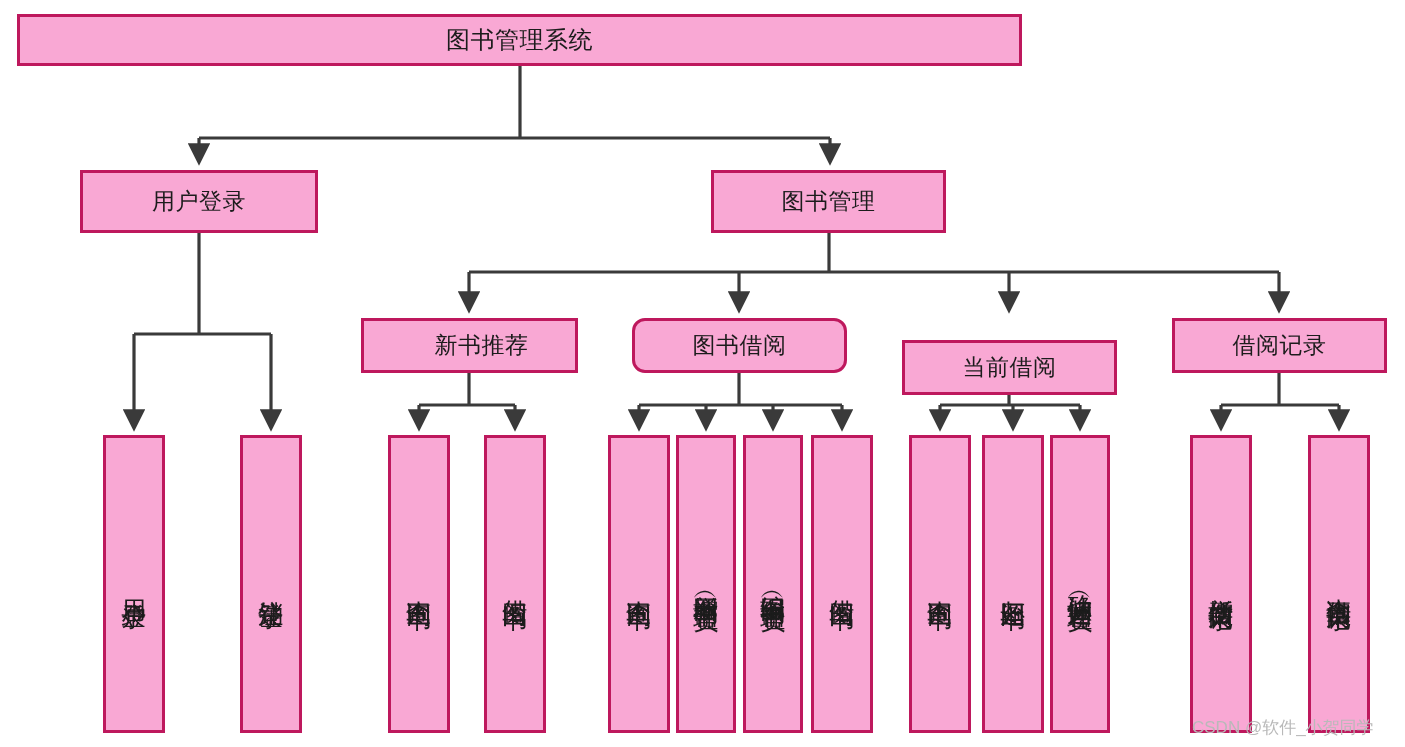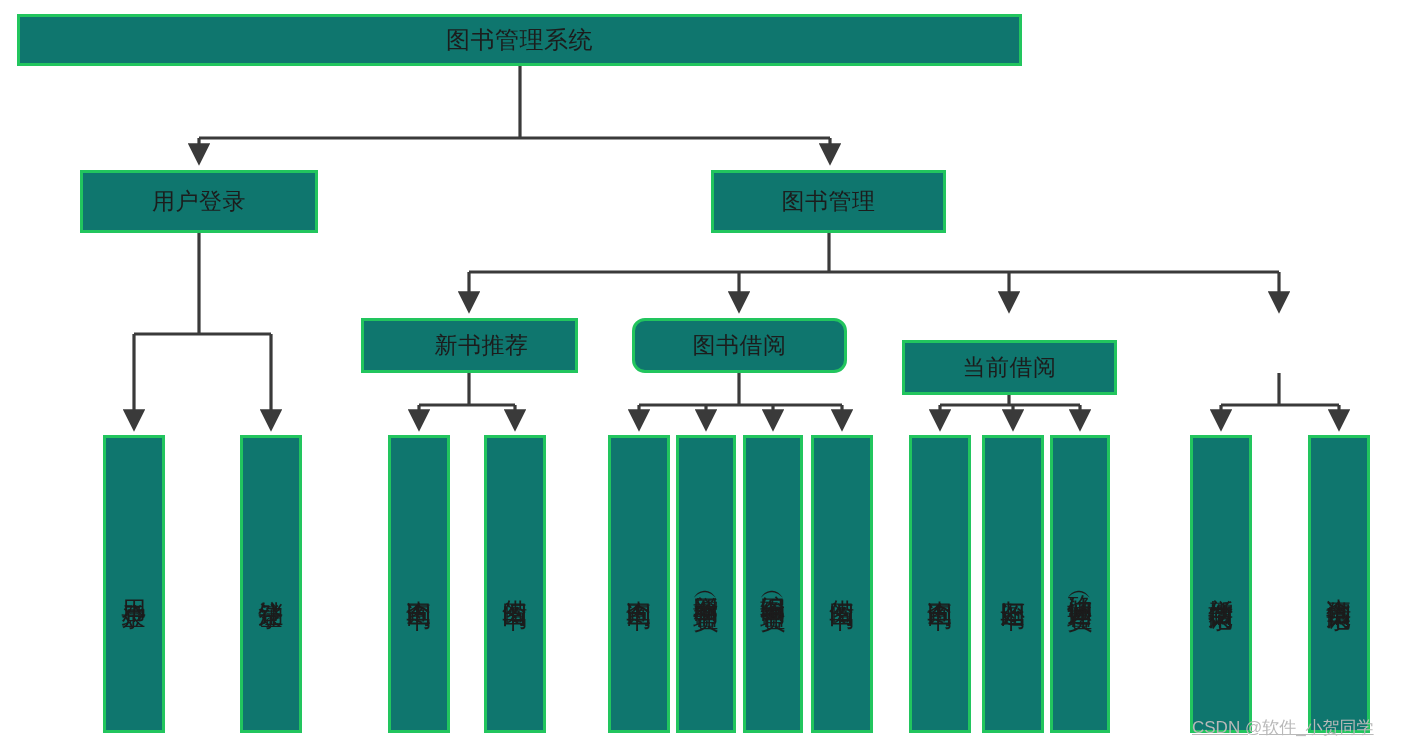--- a/index.html
+++ b/index.html
@@ -21,22 +21,22 @@
     position: absolute;
     left: 0;
     top: 0;
     width: 1405px;
     height: 747px;
     pointer-events: none;
   }
   .node {
     position: absolute;
     box-sizing: border-box;
-    background: #0f766e;
-    border: 3px solid #22c55e;
+    background: #f9a8d4;
+    border: 3px solid #be185d;
     display: flex;
     align-items: center;
     justify-content: center;
     color: #1c1c1c;
     z-index: 2;
   }
   .node .lbl {
     display: block;
     text-align: center;
     line-height: 1.1;
@@ -138,20 +138,23 @@
 
   <div class="node horiz" style="left:361px; top:318px; width:217px; height:55px;padding-left:24px;">
     <span class="lbl">新书推荐</span>
   </div>
   <div class="node horiz" style="left:632px; top:318px; width:215px; height:55px;border-radius:13px;">
     <span class="lbl">图书借阅</span>
   </div>
   <div class="node horiz" style="left:902px; top:318px; width:215px; height:55px;margin-top:22px;">
     <span class="lbl">当前借阅</span>
   </div>
+  <div class="node horiz" style="left:1172px; top:318px; width:215px; height:55px;">
+    <span class="lbl">借阅记录</span>
+  </div>
 
   <div class="node vert" style="left:103px; top:435px; width:62px; height:298px;">
     <span class="lbl">用户登录</span>
   </div>
   <div class="node vert" style="left:240px; top:435px; width:62px; height:298px;">
     <span class="lbl">注销登录</span>
   </div>
   <div class="node vert" style="left:388px; top:435px; width:62px; height:298px;">
     <span class="lbl">查询图书</span>
   </div>
@@ -179,15 +182,15 @@
   <div class="node vert" style="left:1050px; top:435px; width:60px; height:298px;">
     <span class="lbl">确认归还（管理员）</span>
   </div>
   <div class="node vert" style="left:1190px; top:435px; width:62px; height:298px;">
     <span class="lbl">新增借阅记录</span>
   </div>
   <div class="node vert" style="left:1308px; top:435px; width:62px; height:298px;">
     <span class="lbl">查询借阅记录</span>
   </div>
 
-  <div class="watermark" style="left:1192px; top:716px;text-decoration:underline;">CSDN @软件_小贺同学</div>
+  <div class="watermark" style="left:1192px; top:716px;">CSDN @软件_小贺同学</div>
 
 </div>
 
 </body></html>

